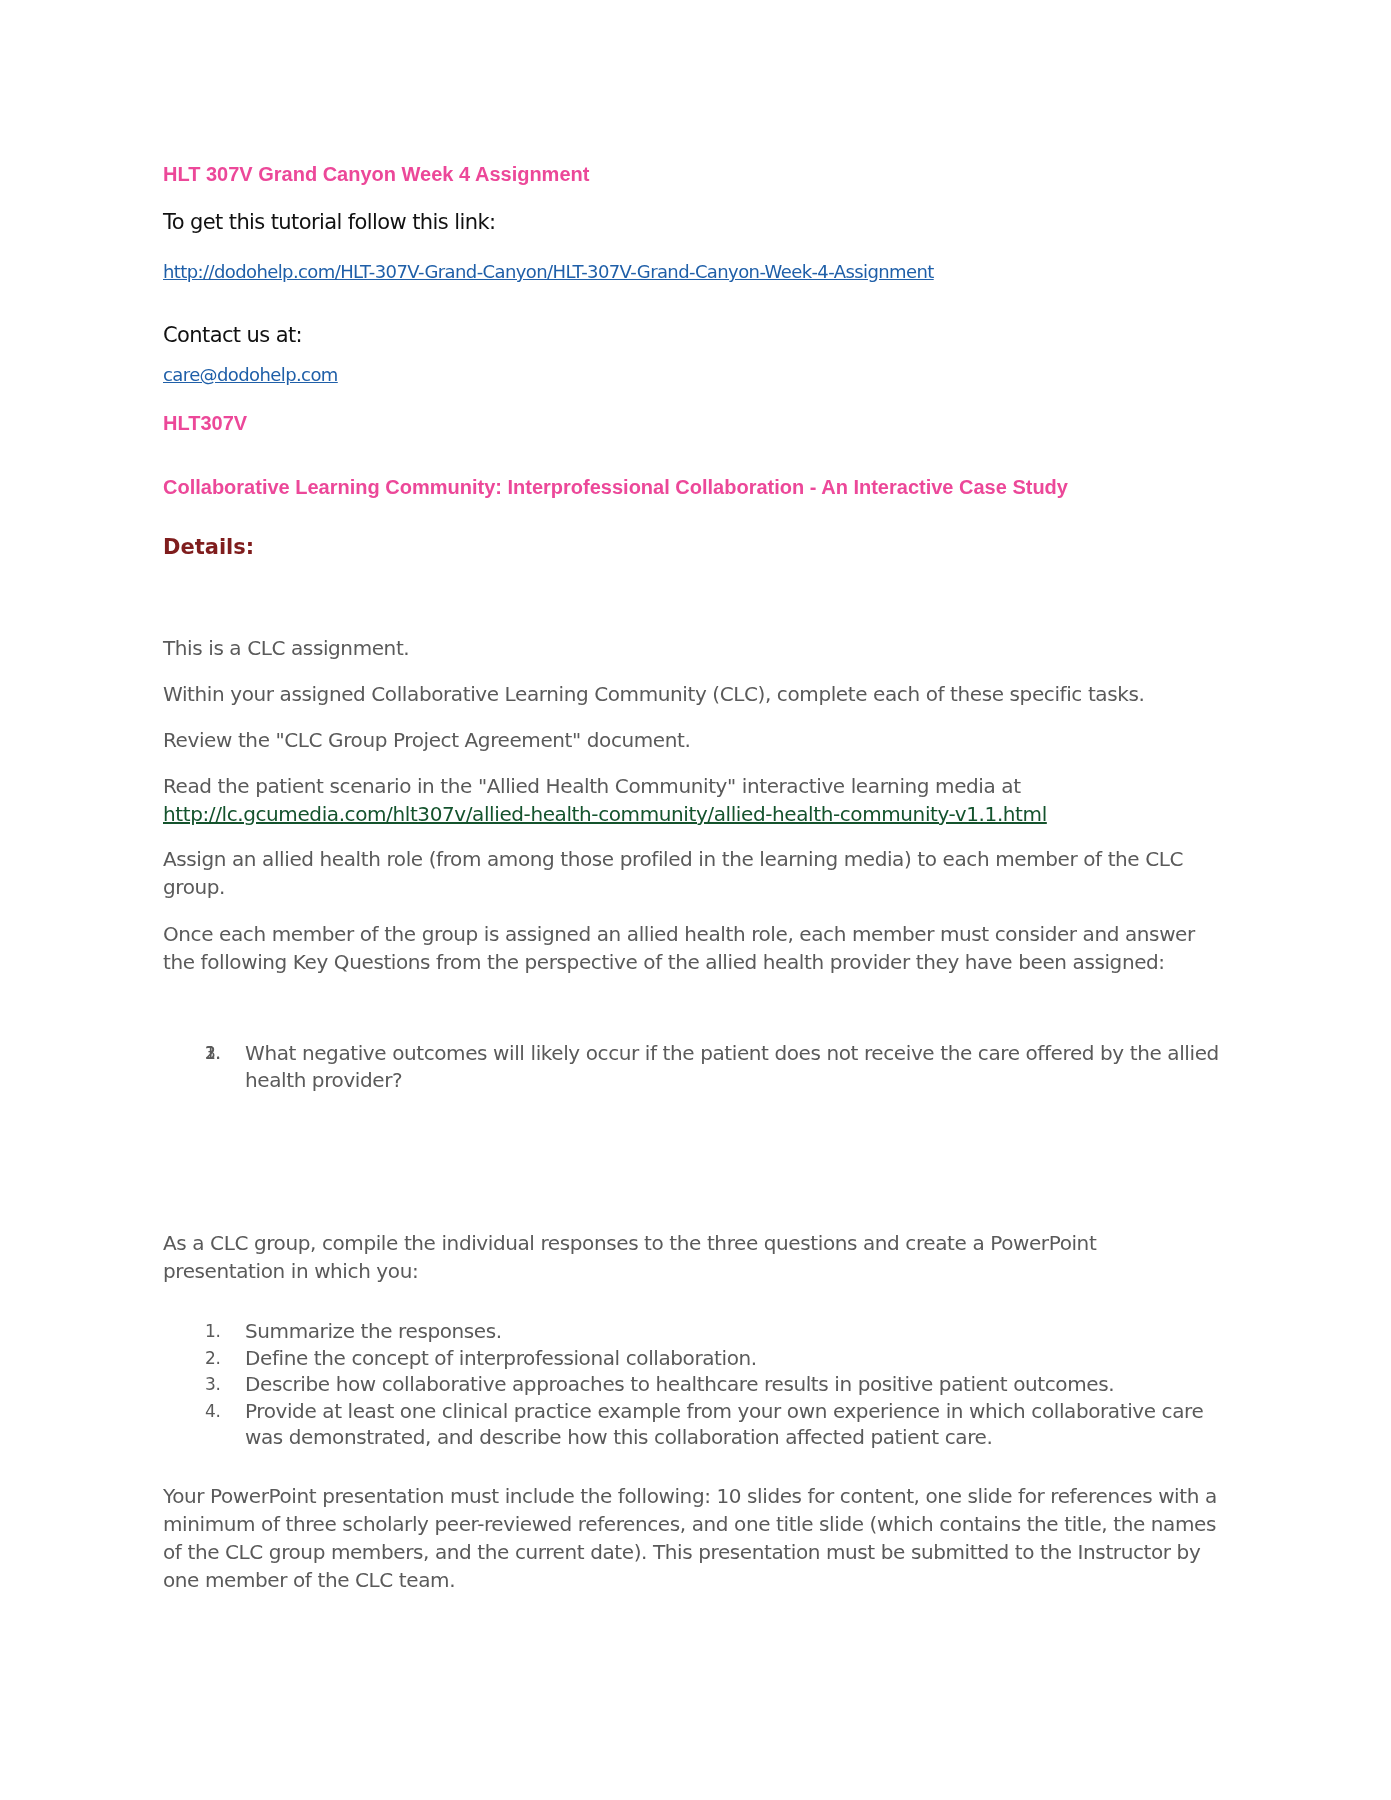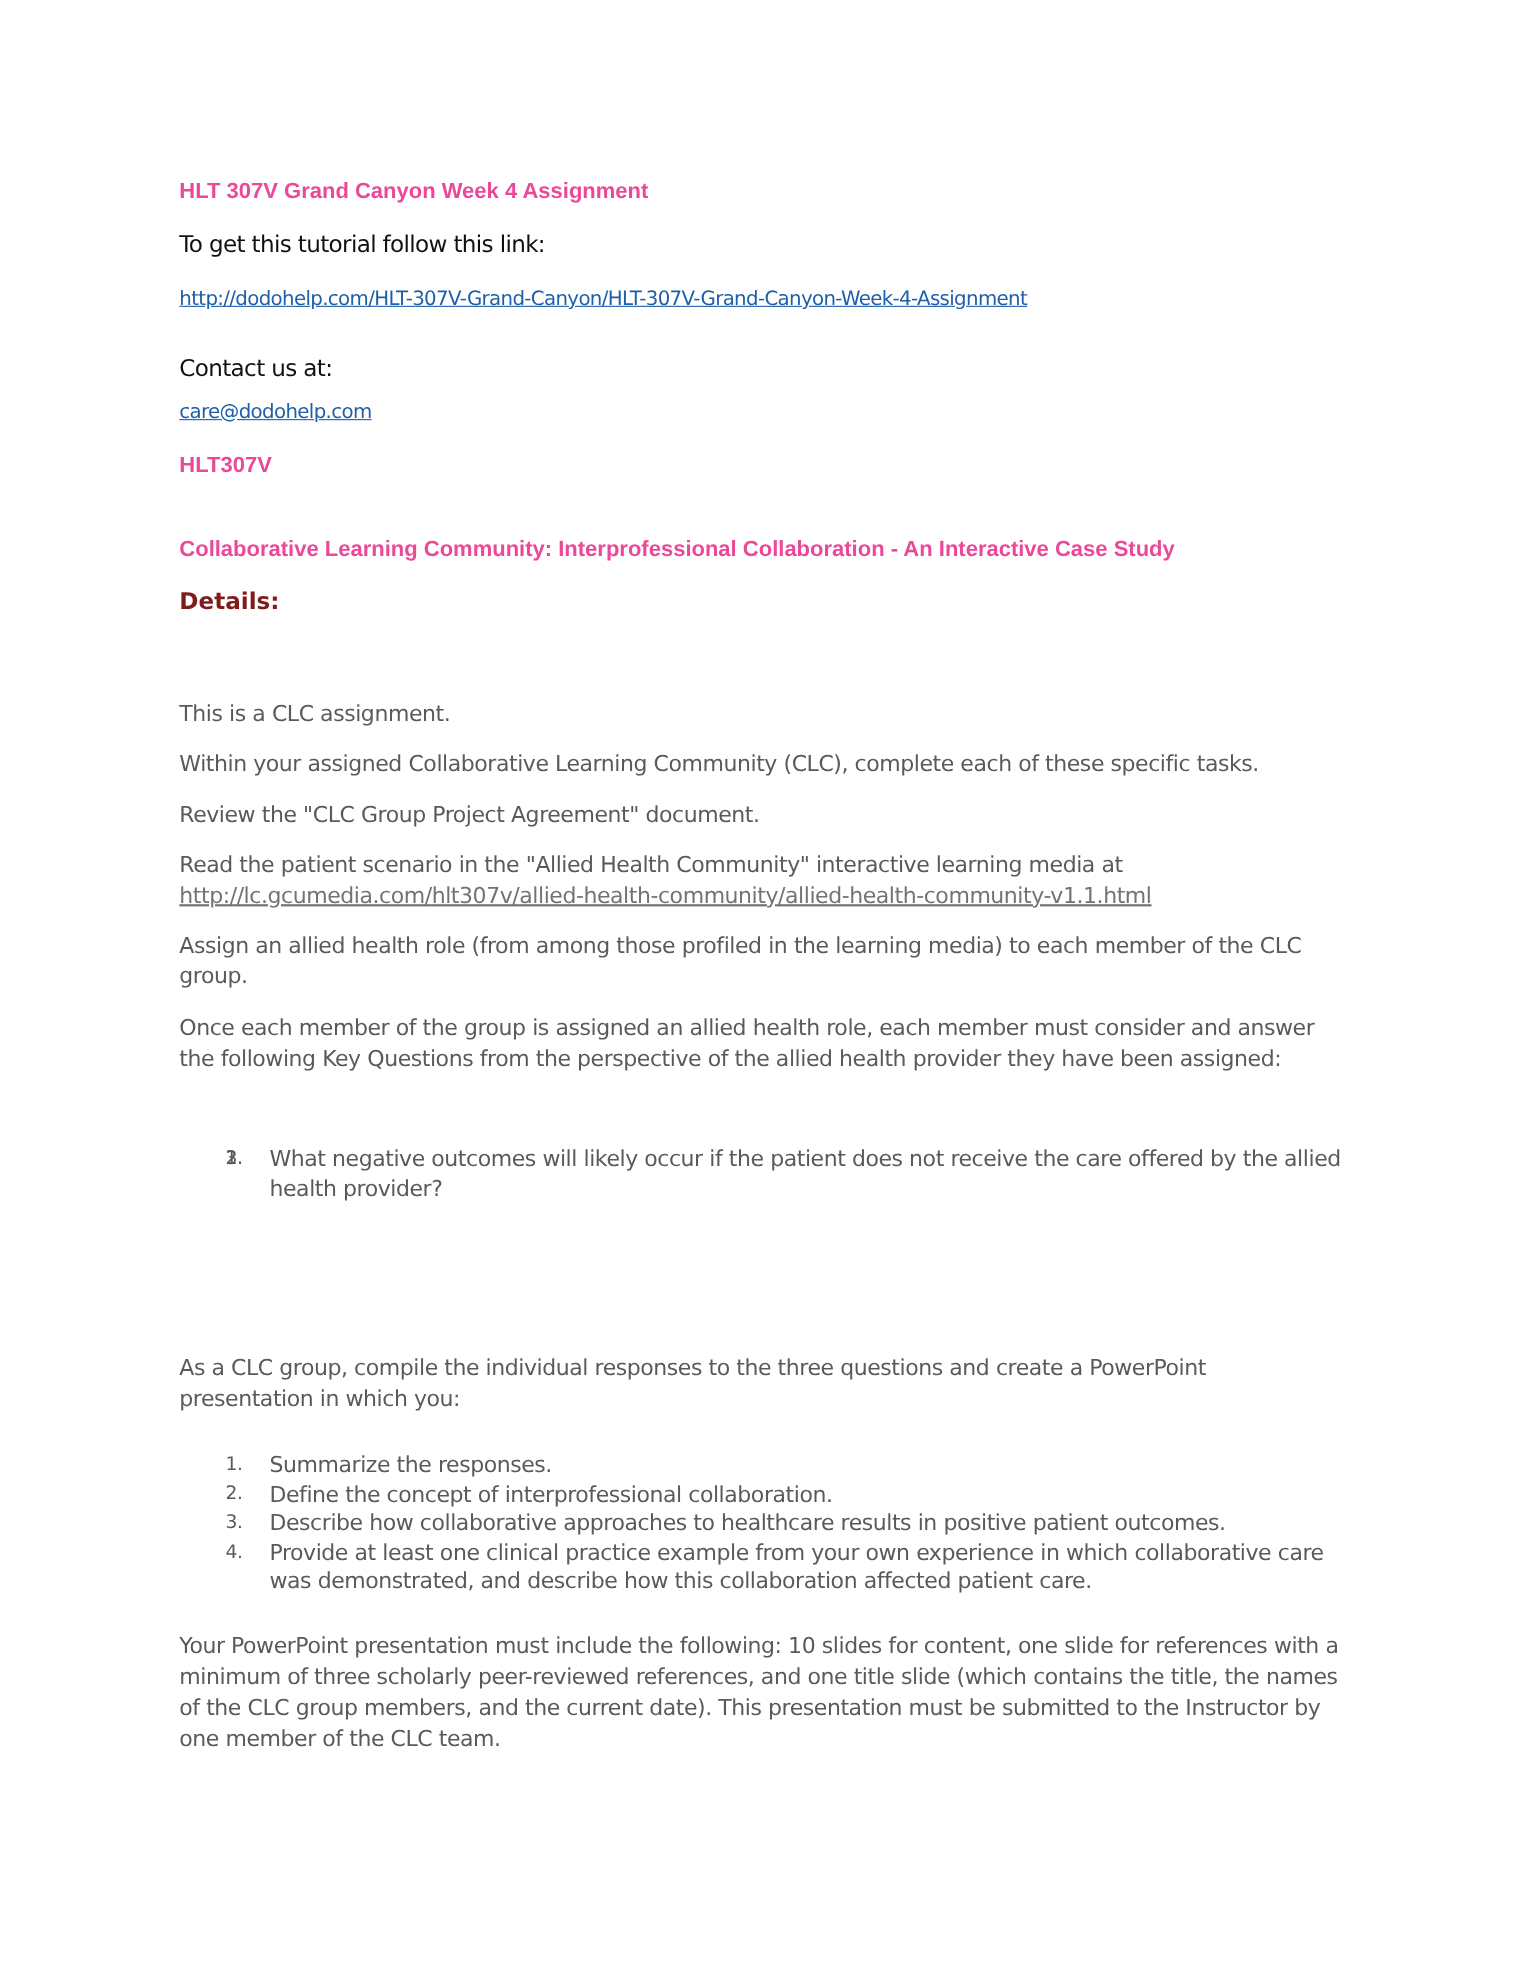--- a/index.html
+++ b/index.html
@@ -8,40 +8,40 @@
   .abs { position: absolute; left: 0; white-space: nowrap; }
   .h-arial { font-family: "Liberation Sans", sans-serif; font-weight: bold; color: #ec4899; }
   .sans-black { font-family: "DejaVu Sans", sans-serif; color: #111111; font-size: 21px; letter-spacing: -0.6px; }
   .link { font-family: "DejaVu Sans", sans-serif; color: #1f5fa8; text-decoration: underline; font-size: 18px; letter-spacing: -0.6px; }
   .body { font-family: "DejaVu Sans", sans-serif; color: #5a5a5a; font-size: 20px; letter-spacing: -0.4px; }
   .para { position: absolute; left: 0; width: 1090px; line-height: 28px; white-space: normal; }
   .details { font-family: "DejaVu Sans", sans-serif; color: #7f1d1d; font-weight: bold; font-size: 21px; }
   ol.list { position: absolute; left: 0; margin: 0; padding: 0; list-style: none; width: 1080px; }
   ol.list li { position: relative; padding-left: 82px; line-height: 26.5px; }
   ol.list li .num { position: absolute; left: 42px; font-size: 17px; color: #5a5a5a; }
-  .inline-link { color: #737373; text-decoration: underline; }
+  .inline-link { color: #14532d; text-decoration: underline; }
 </style>
 </head>
 <body>
 
 <div class="page">
 
   <div class="abs h-arial" style="top:163px; font-size:20px;">HLT 307V Grand Canyon Week 4 Assignment</div>
 
   <div class="abs sans-black" style="top:210px;">To get this tutorial follow this link:</div>
 
   <a class="abs link" style="top:261px;">http://dodohelp.com/HLT-307V-Grand-Canyon/HLT-307V-Grand-Canyon-Week-4-Assignment</a>
 
   <div class="abs sans-black" style="top:323px;">Contact us at:</div>
 
   <a class="abs link" style="top:364px;">care@dodohelp.com</a>
 
   <div class="abs h-arial" style="top:412px; font-size:20px;">HLT307V</div>
 
-  <div class="abs h-arial" style="top:488px; font-size:20px;">Collaborative Learning Community: Interprofessional Collaboration - An Interactive Case Study</div>
+  <div class="abs h-arial" style="top:476px; font-size:20px;">Collaborative Learning Community: Interprofessional Collaboration - An Interactive Case Study</div>
 
   <div class="abs details" style="top:535px;">Details:</div>
 
   <div class="para body" style="top:634px;">This is a CLC assignment.</div>
 
   <div class="para body" style="top:680px;">Within your assigned Collaborative Learning Community (CLC), complete each of these specific tasks.</div>
 
   <div class="para body" style="top:726px;">Review the "CLC Group Project Agreement" document.</div>
 
   <div class="para body" style="top:772px; width:900px;">

